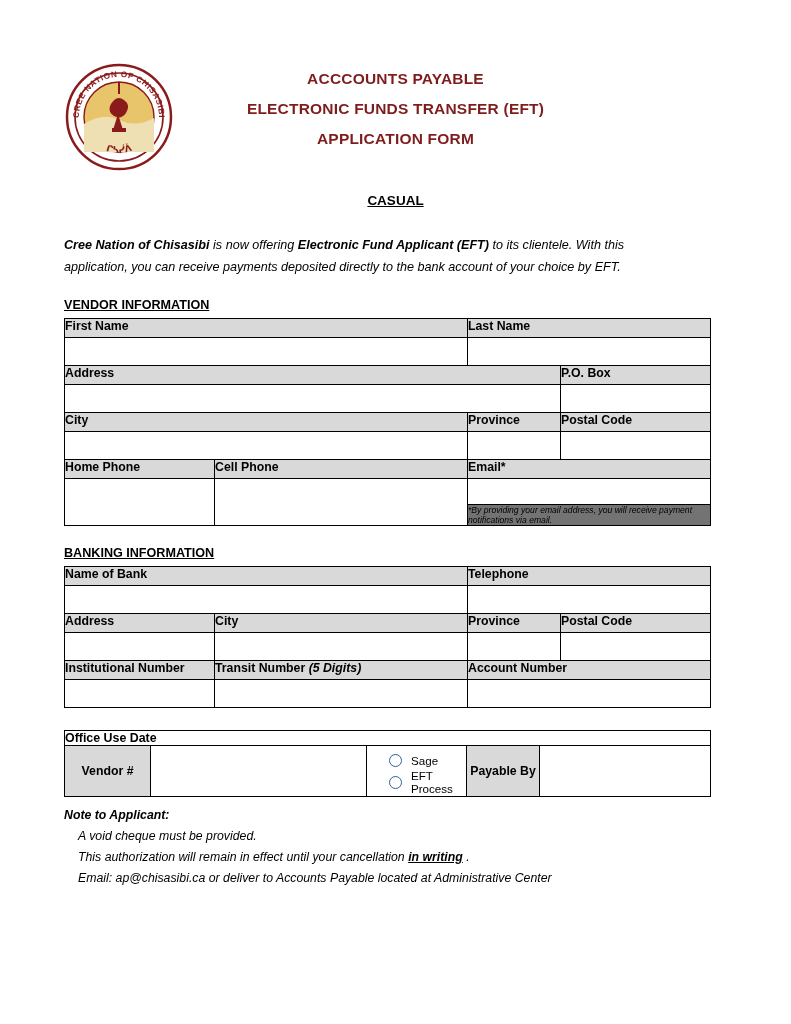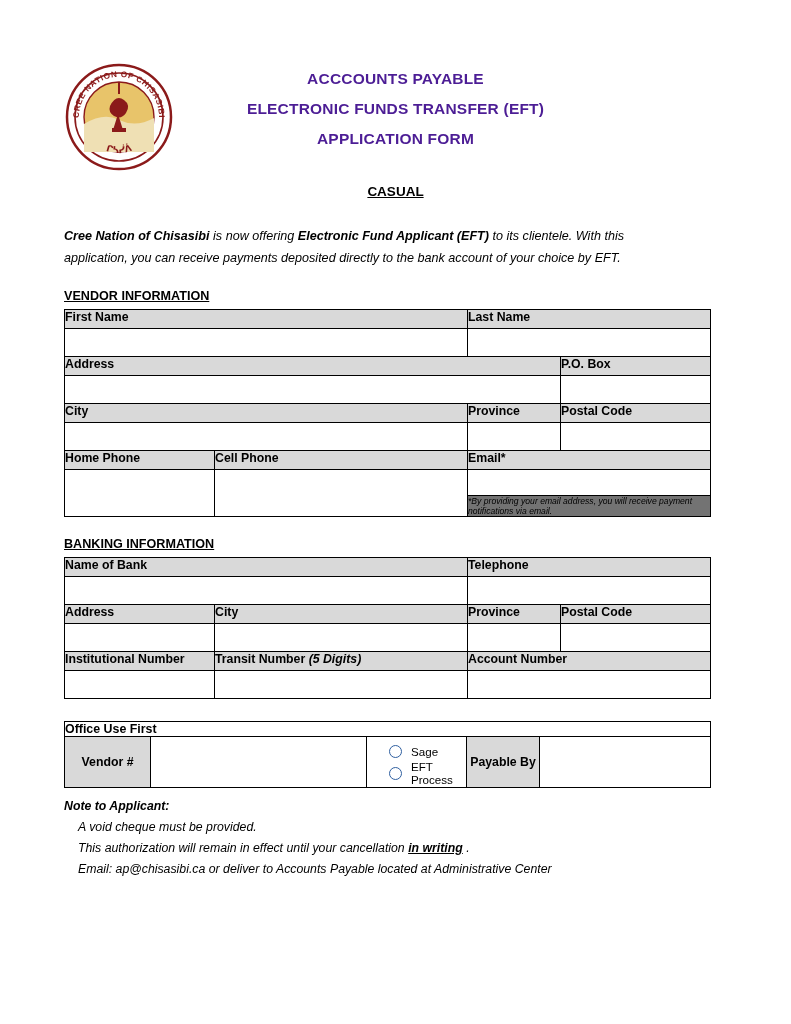--- a/index.html
+++ b/index.html
@@ -39,26 +39,26 @@
 
   .titles {
     text-align: center;
     padding-top: 16px;
   }
   .title-line {
     font-size: 15.5px;
     font-weight: bold;
     letter-spacing: 0.2px;
     line-height: 30px;
-    color: #4c1d95;
+    color: #7f1d1d;
   }
 
   .casual {
     text-align: center;
-    margin-top: 18px;
+    margin-top: 27px;
     font-size: 13.5px;
     font-weight: bold;
     text-decoration: underline;
   }
 
   .intro {
     margin-top: 26px;
     font-size: 12.6px;
     font-style: italic;
     line-height: 22px;
@@ -344,21 +344,21 @@
     <table class="office">
       <colgroup>
         <col style="width:86px">
           <col style="width:216px">
           <col style="width:100px">
           <col style="width:73px">
           <col style="width:171px">
       </colgroup>
       <tbody>
         <tr>
-          <td class="office-head" colspan="5">Office Use First</td>
+          <td class="office-head" colspan="5">Office Use Date</td>
         </tr>
         <tr>
           <td class="vendor-cell">Vendor #</td>
           <td class="blank-cell"></td>
           <td class="radio-cell">
             <div class="radio-row">
               <span class="radio"></span>
               <span class="radio-label">Sage</span>
             </div>
             <div class="radio-row">

